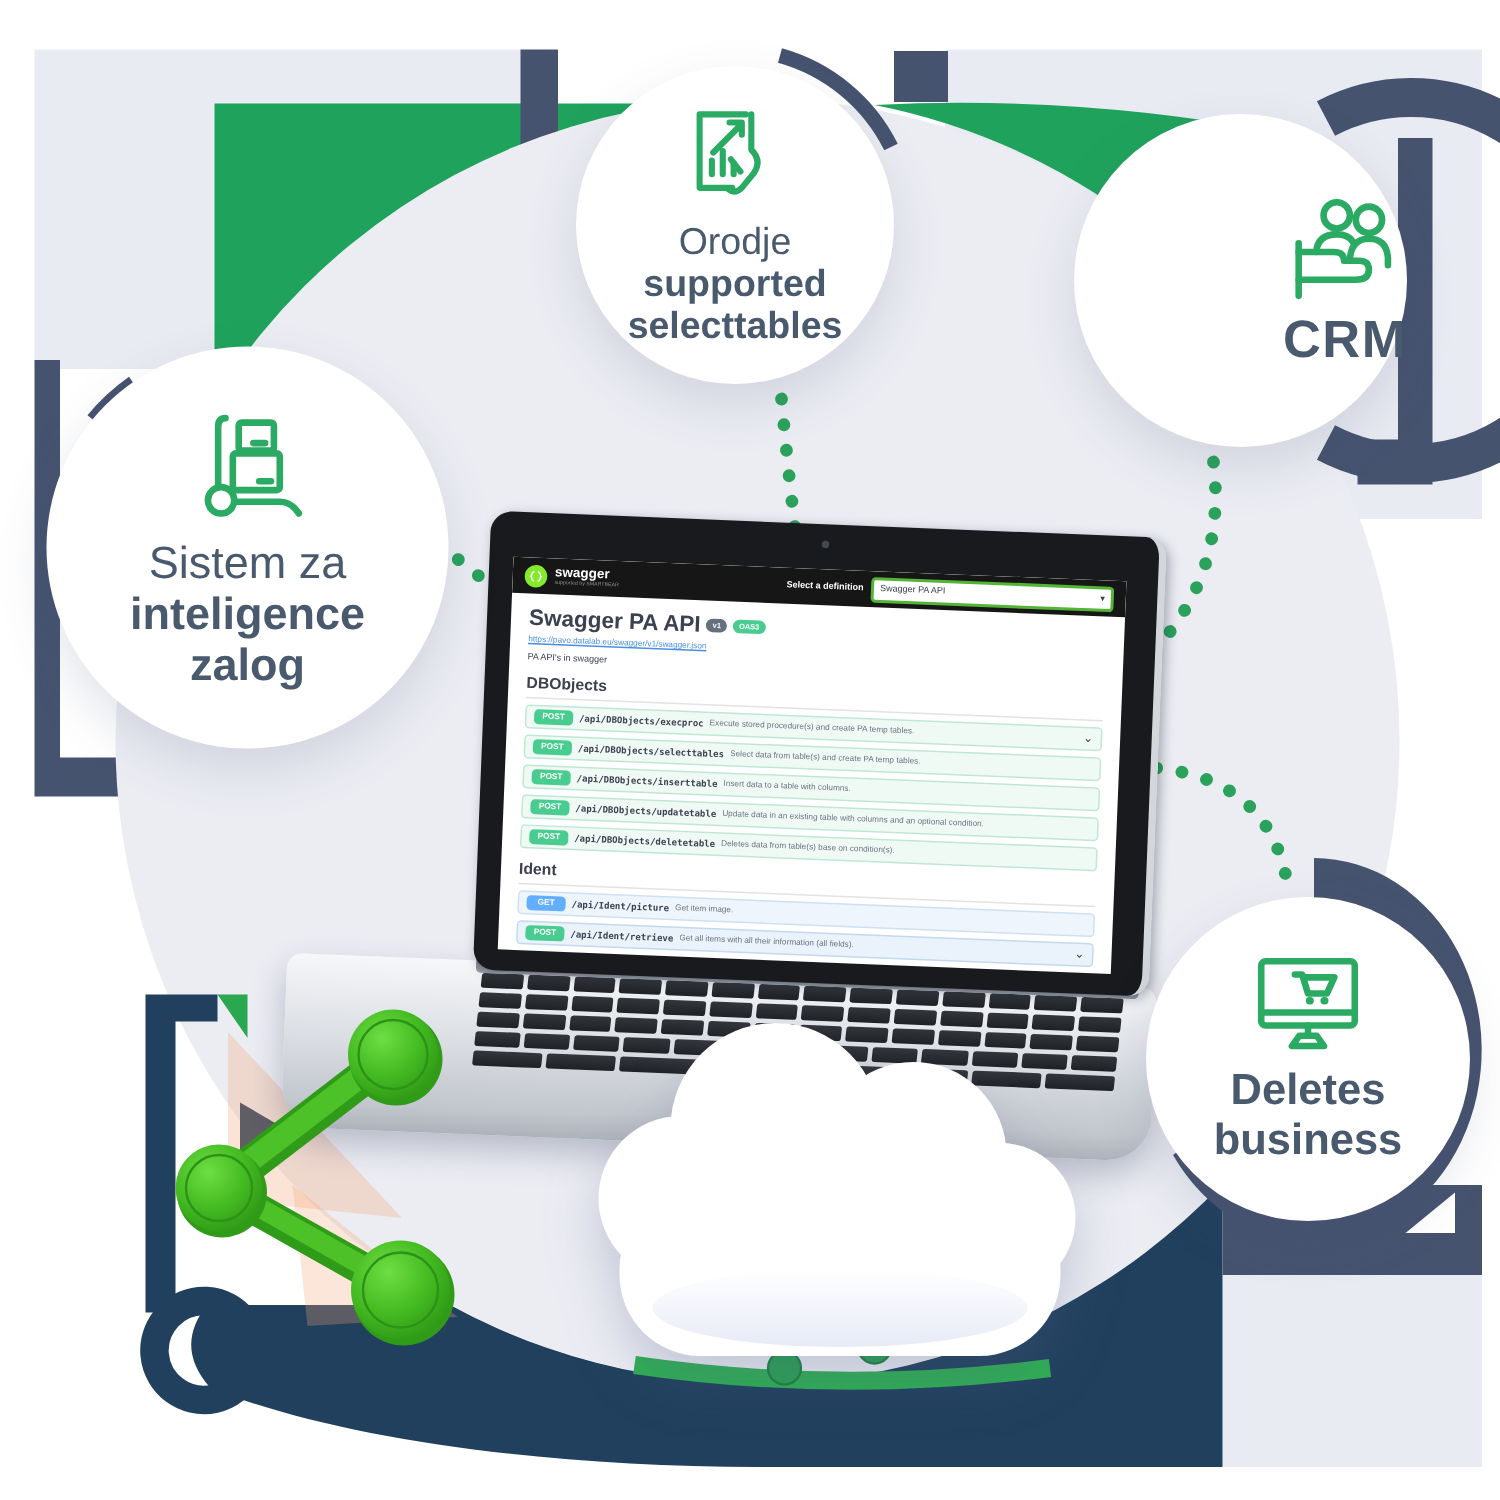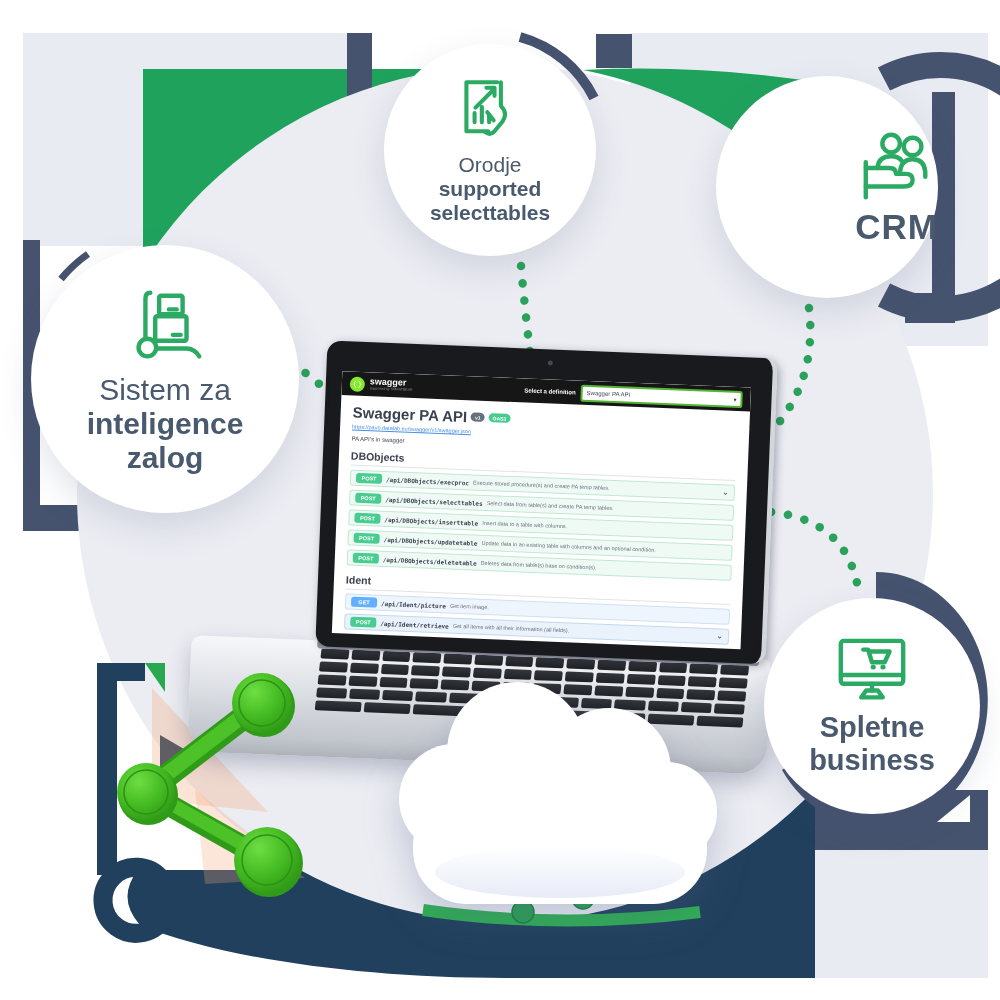--- a/index.html
+++ b/index.html
@@ -57,24 +57,24 @@
   .ep-chev{margin-left:auto;font-size:8px;color:#3b4151;line-height:0.5;}
   .ep-note{font-size:5.5px;color:#3b4151;background:#eef4fb;border:1px solid #cfe0f3;
            border-radius:3px;padding:3px 5px;margin-bottom:4px;}
   
   .bubble{position:absolute;background:#fff;border-radius:50%;z-index:7;
           box-shadow:0 14px 34px rgba(70,80,120,.16);display:flex;flex-direction:column;
           align-items:center;justify-content:center;text-align:center;color:#4a5a6e;}
   .bubble .ic{flex:0 0 auto;}
   .b-line{line-height:1.13;}
   #b-bi{left:384px;top:44px;width:212px;height:212px;}
-  #b-bi .b-line{font-size:21px;}
+  #b-bi .b-line{font-size:25px;}
   #b-crm{left:716px;top:76px;width:222px;height:222px;align-items:flex-end;}
   #b-crm .b-line{font-size:35px;font-weight:bold;letter-spacing:1px;}
-  #b-inv{left:31px;top:245px;width:268px;height:268px;}
+  #b-inv{left:31px;top:231px;width:268px;height:268px;}
   #b-inv .b-line{font-size:30px;}
   #b-shop{left:764px;top:598px;width:216px;height:216px;}
   #b-shop .b-line{font-size:29px;font-weight:bold;}
   .bold{font-weight:bold;}
   
   #cloud{position:absolute;left:405px;top:678px;width:310px;height:245px;z-index:6;
          filter:drop-shadow(0 16px 18px rgba(80,92,135,.28));}
   .puff{position:absolute;background:#fff;border-radius:50%;}
   .cloud-base{position:absolute;left:8px;top:114px;width:294px;height:112px;background:#fff;border-radius:54px;}
   .cloud-shade{position:absolute;left:30px;top:168px;width:250px;height:52px;border-radius:50%;
@@ -392,17 +392,17 @@
   <svg class="ic" width="78" height="76" viewBox="0 0 80 78">
     <g stroke="#2aaa62" stroke-width="4.5" fill="none" stroke-linecap="round" stroke-linejoin="round">
       <rect x="8" y="6" width="64" height="44" rx="3"></rect>
       <path d="M8 41 H72"></path>
       <path d="M31 15 h5 l4 13 h13 l5 -11 h-20"></path>
       <path d="M41 33 h0.5 M51 33 h0.5" stroke-width="5"></path>
       <path d="M40 50 v7"></path>
       <path d="M29 64 h22 l-5 -7 h-12 Z"></path>
     </g>
   </svg>
-  <div class="b-line">Spletne</div>
+  <div class="b-line">Deletes</div>
   <div class="b-line">business</div>
 </div>
 
 </div>
 
 </body></html>

